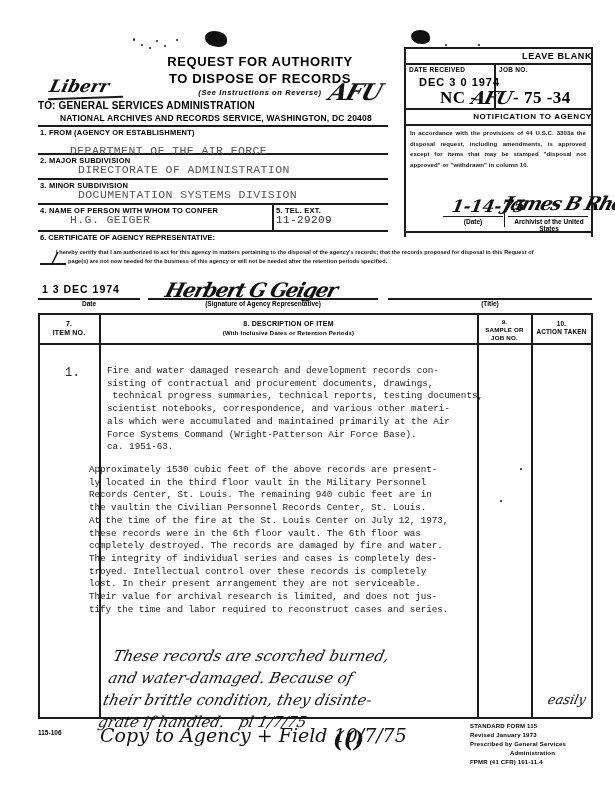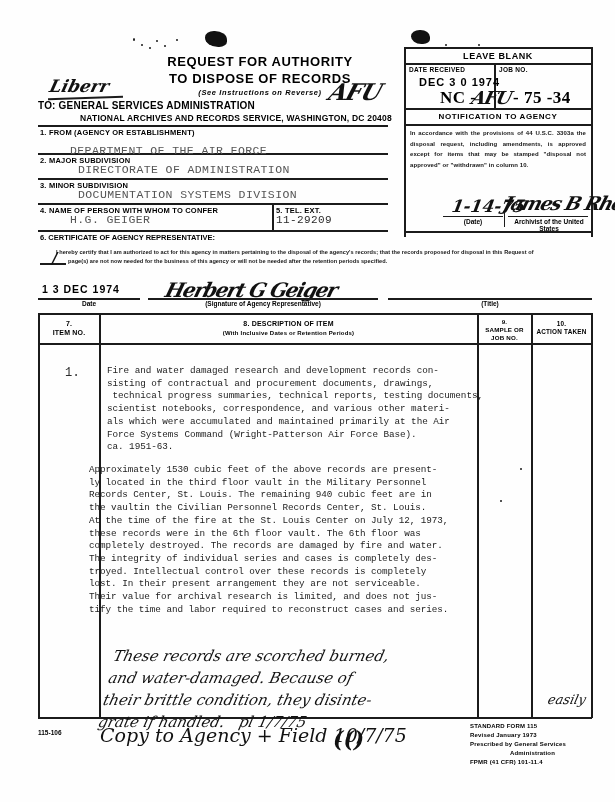--- a/index.html
+++ b/index.html
@@ -92,21 +92,21 @@
     color: #2a2a2a;
     white-space: pre;
   }
   .typed.faded { color: #555; }
 
   
   .lb-title {
     position: absolute;
     font-weight: bold;
     font-size: 9px;
-    text-align: center;
+    text-align: right;
     letter-spacing: 0.6px;
   }
   .lb-sub {
     position: absolute;
     font-weight: bold;
     font-size: 6.5px;
     letter-spacing: 0.3px;
   }
   .stamp {
     position: absolute;
@@ -225,21 +225,21 @@
   <div class="form-title t1">REQUEST FOR AUTHORITY</div>
   <div class="form-title t2">TO DISPOSE OF RECORDS</div>
   <div class="form-title t3">(See Instructions on Reverse)</div>
 
   <div class="hw" style="left:50px;top:76px;font-size:17px;transform:skewX(-14deg);">Liberr</div>
   <div class="rule" style="left:48px;top:97px;width:75px;height:2px;transform:rotate(-2deg);"></div>
 
   <div class="hw" style="left:330px;top:78px;font-size:23px;transform:skewX(-18deg);letter-spacing:-1px;">AFU</div>
 
   <div class="to-line" style="left:38px;top:100px;">TO: GENERAL SERVICES ADMINISTRATION</div>
-  <div class="to-line2" style="left:60px;top:113px;margin-left:20px;">NATIONAL ARCHIVES AND RECORDS SERVICE, WASHINGTON, DC   20408</div>
+  <div class="to-line2" style="left:60px;top:113px;">NATIONAL ARCHIVES AND RECORDS SERVICE, WASHINGTON, DC   20408</div>
 
   <div class="rule thick" style="left:38px;top:125px;width:350px;"></div>
   <div class="rule thick" style="left:38px;top:153px;width:350px;"></div>
   <div class="rule thick" style="left:38px;top:178px;width:350px;"></div>
   <div class="rule thick" style="left:38px;top:203px;width:350px;"></div>
   <div class="rule thick" style="left:38px;top:230px;width:350px;"></div>
 
   <div class="fld-label" style="left:40px;top:128px;">
     <span>1.</span>
     <span>FROM (AGENCY OR ESTABLISHMENT)</span>

